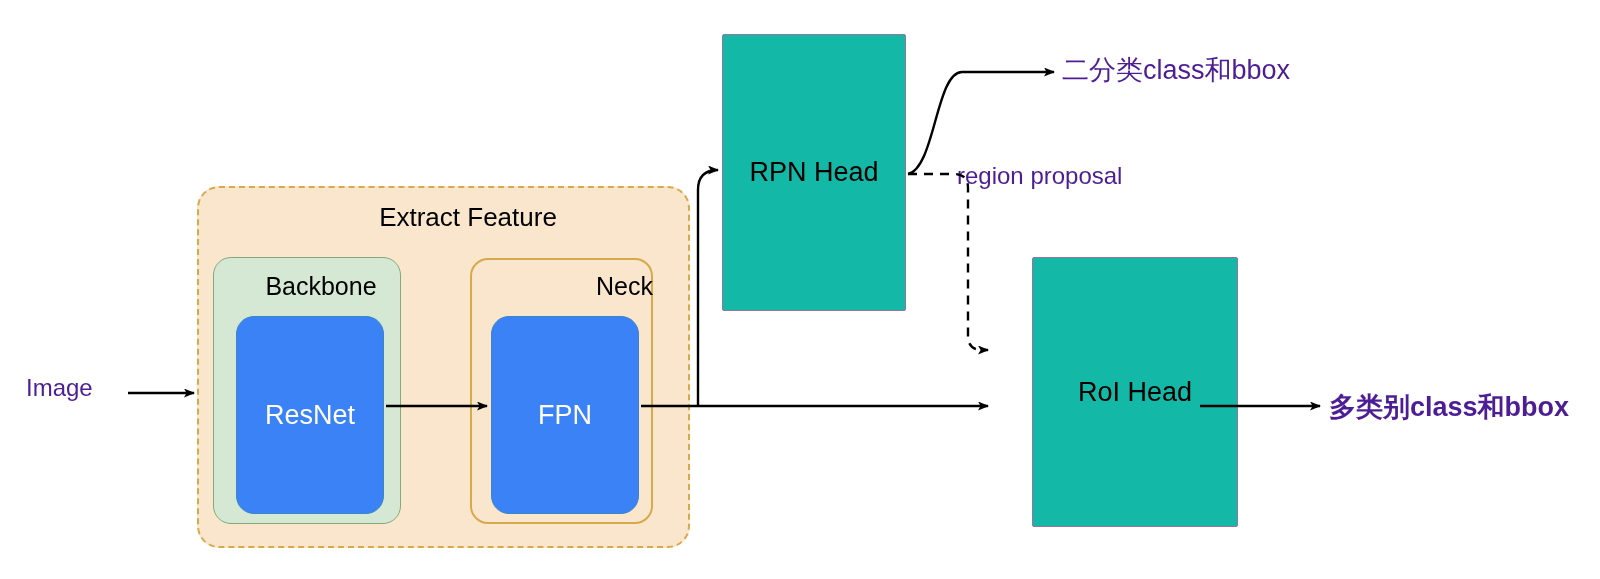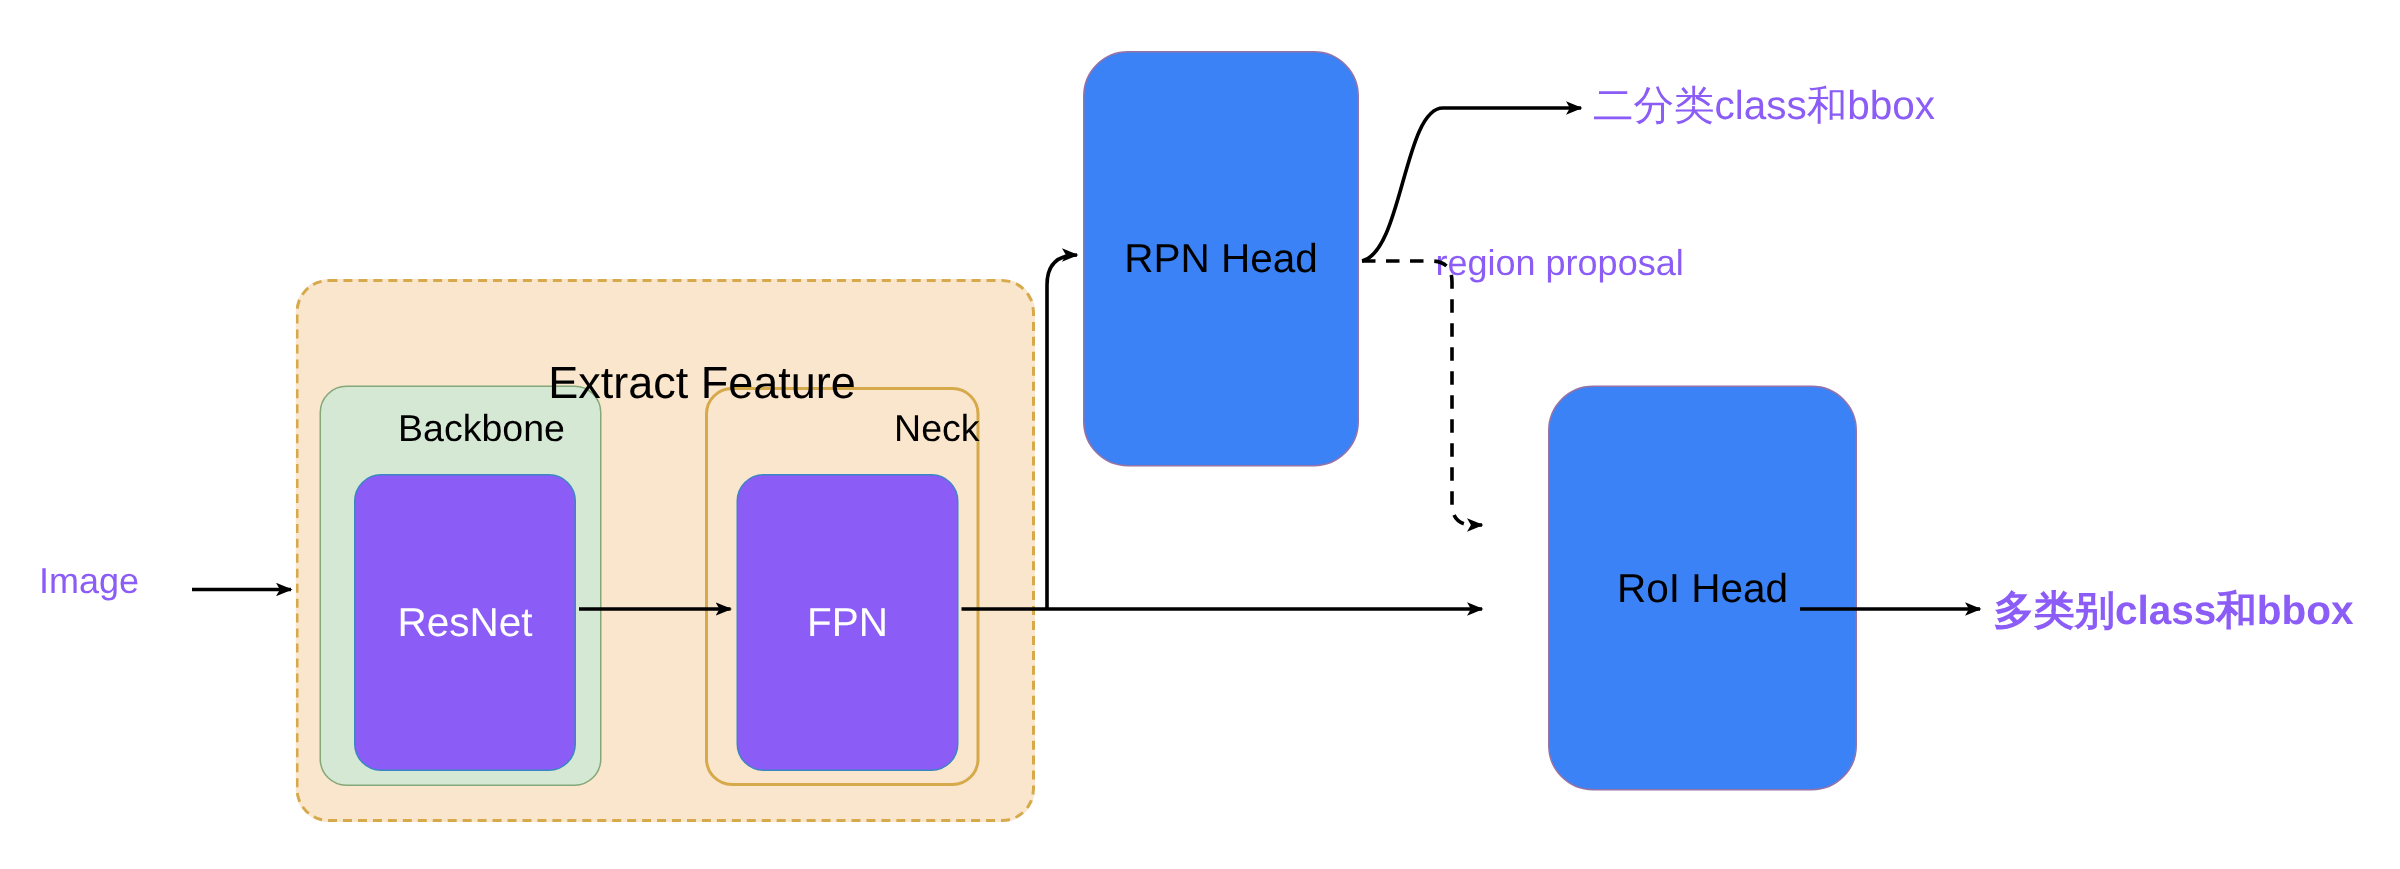--- a/index.html
+++ b/index.html
@@ -51,22 +51,21 @@
     width: 493px;
     height: 362px;
     background: #fae5cd;
     border: 2px dashed #d6a94b;
     border-radius: 22px;
   }
   .grp-extract-label {
     top: 202px;
     left: 197px;
     width: 542px;
-    font-size: 30px;
-    margin-top: 37px;
+    font-size: 26px;
   }
 
   
   .grp-backbone {
     left: 213px;
     top: 257px;
     width: 188px;
     height: 267px;
     background: #d5e8d4;
     border: 1.6px solid #84a878;
@@ -92,50 +91,50 @@
   .grp-neck-label {
     top: 272px;
     left: 470px;
     width: 183px;
     font-size: 25px;
     text-align: right;
   }
 
   
   .box-blue {
-    background: #8b5cf6;
+    background: #3b82f6;
     border: 1.5px solid #3a87c4;
     border-radius: 18px;
     display: flex;
     align-items: center;
     justify-content: center;
     color: #ffffff;
     font-size: 27px;
   }
   .box-resnet { left: 236px; top: 316px; width: 148px; height: 198px; }
   .box-fpn    { left: 491px; top: 316px; width: 148px; height: 198px; }
 
   
   .box-purple {
-    background: #3b82f6;
+    background: #14b8a6;
     border: 1.6px solid #9673a6;
-    border-radius: 30px;
+    border-radius: 2px;
     display: flex;
     align-items: center;
     justify-content: center;
     color: #000000;
     font-size: 27px;
   }
   .box-rpn-head { left: 722px; top: 34px;  width: 184px; height: 277px; }
   .box-roi-head { left: 1032px; top: 257px; width: 206px; height: 270px; }
 
   
   .text-label {
     position: absolute;
-    color: #8b5cf6;
+    color: #4c1d95;
     white-space: nowrap;
     z-index: 4;
   }
   .lbl-image       { left: 26px;   top: 374px; font-size: 24px; }
   .lbl-region-prop { left: 957px;  top: 162px; font-size: 24px; }
   .lbl-binary-out  { left: 1062px; top: 52px;  font-size: 27px; }
   .lbl-multi-out   { left: 1329px; top: 389px; font-size: 27px; font-weight: bold; }
 </style>
 </head>
 <body>

